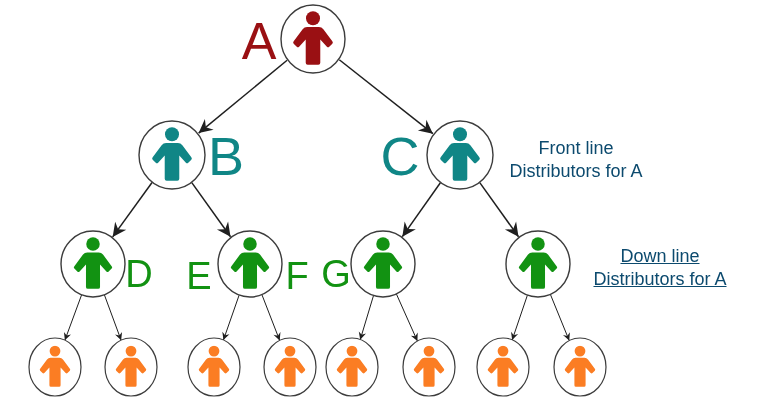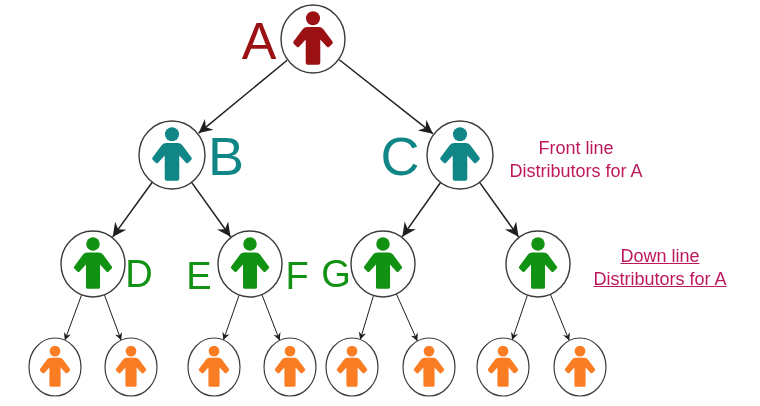--- a/index.html
+++ b/index.html
@@ -1,19 +1,19 @@
 <!DOCTYPE html>
 <html><head>
 <meta charset="utf-8">
 <style>
   html,body{margin:0;padding:0;background:#fff;}
   .canvas{position:relative;width:760px;height:406px;background:#ffffff;overflow:hidden;
           font-family:"Liberation Sans",sans-serif;}
   .canvas svg{position:absolute;left:0;top:0;}
-  .annotation{position:absolute;font-size:18px;color:#be185d;text-align:center;line-height:23px;}
+  .annotation{position:absolute;font-size:18px;color:#0c4a6e;text-align:center;line-height:23px;}
   #front-line-note{left:490px;top:137px;width:172px;}
   #down-line-note{left:570px;top:245px;width:180px;text-decoration:underline;}
 </style>
 </head>
 <body>
 
 <div class="canvas">
 
   <svg id="tree-svg" width="760" height="406" viewBox="0 0 760 406">
     <defs>

